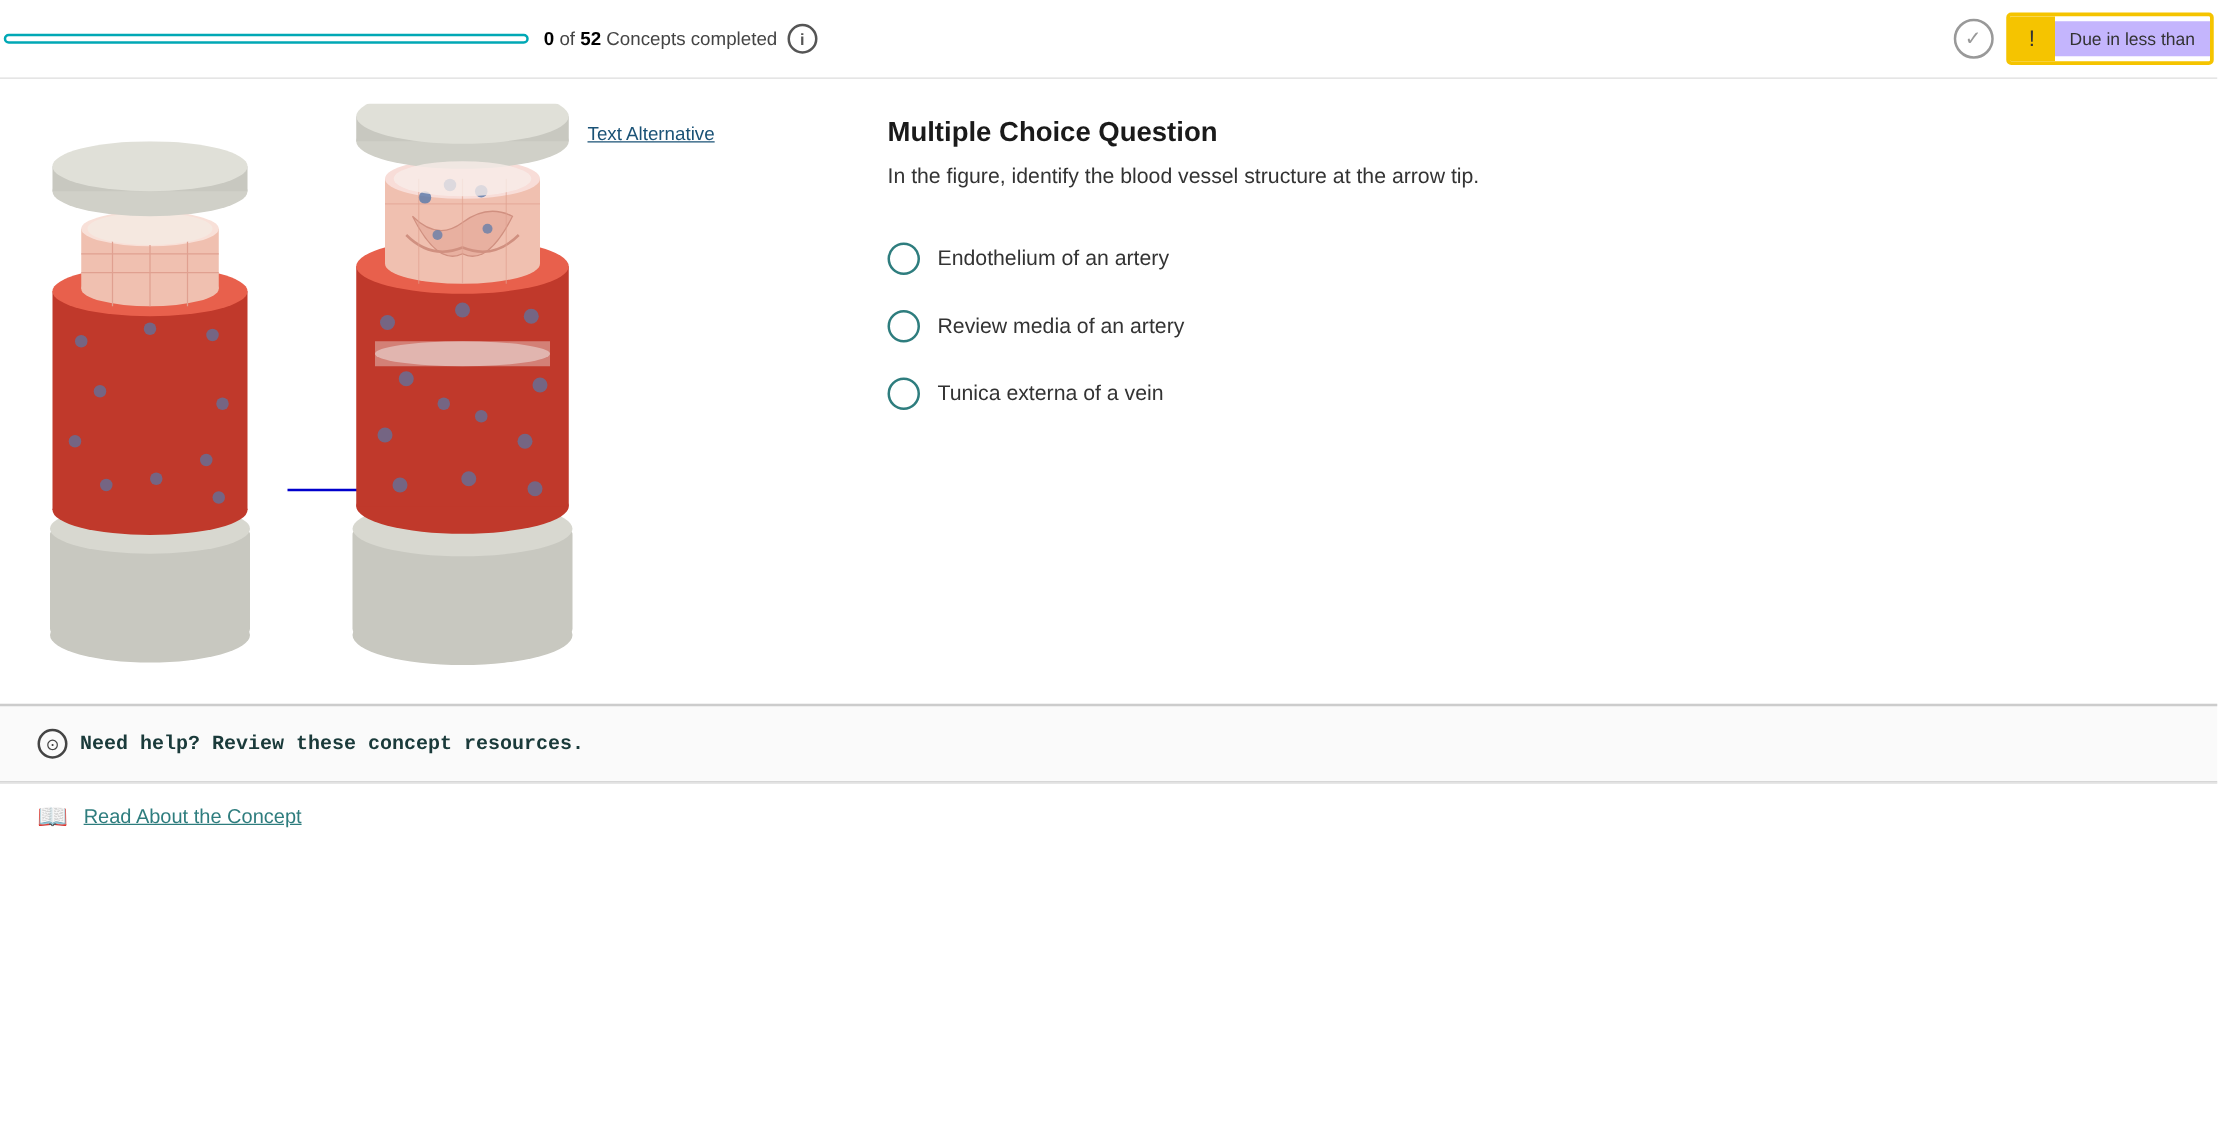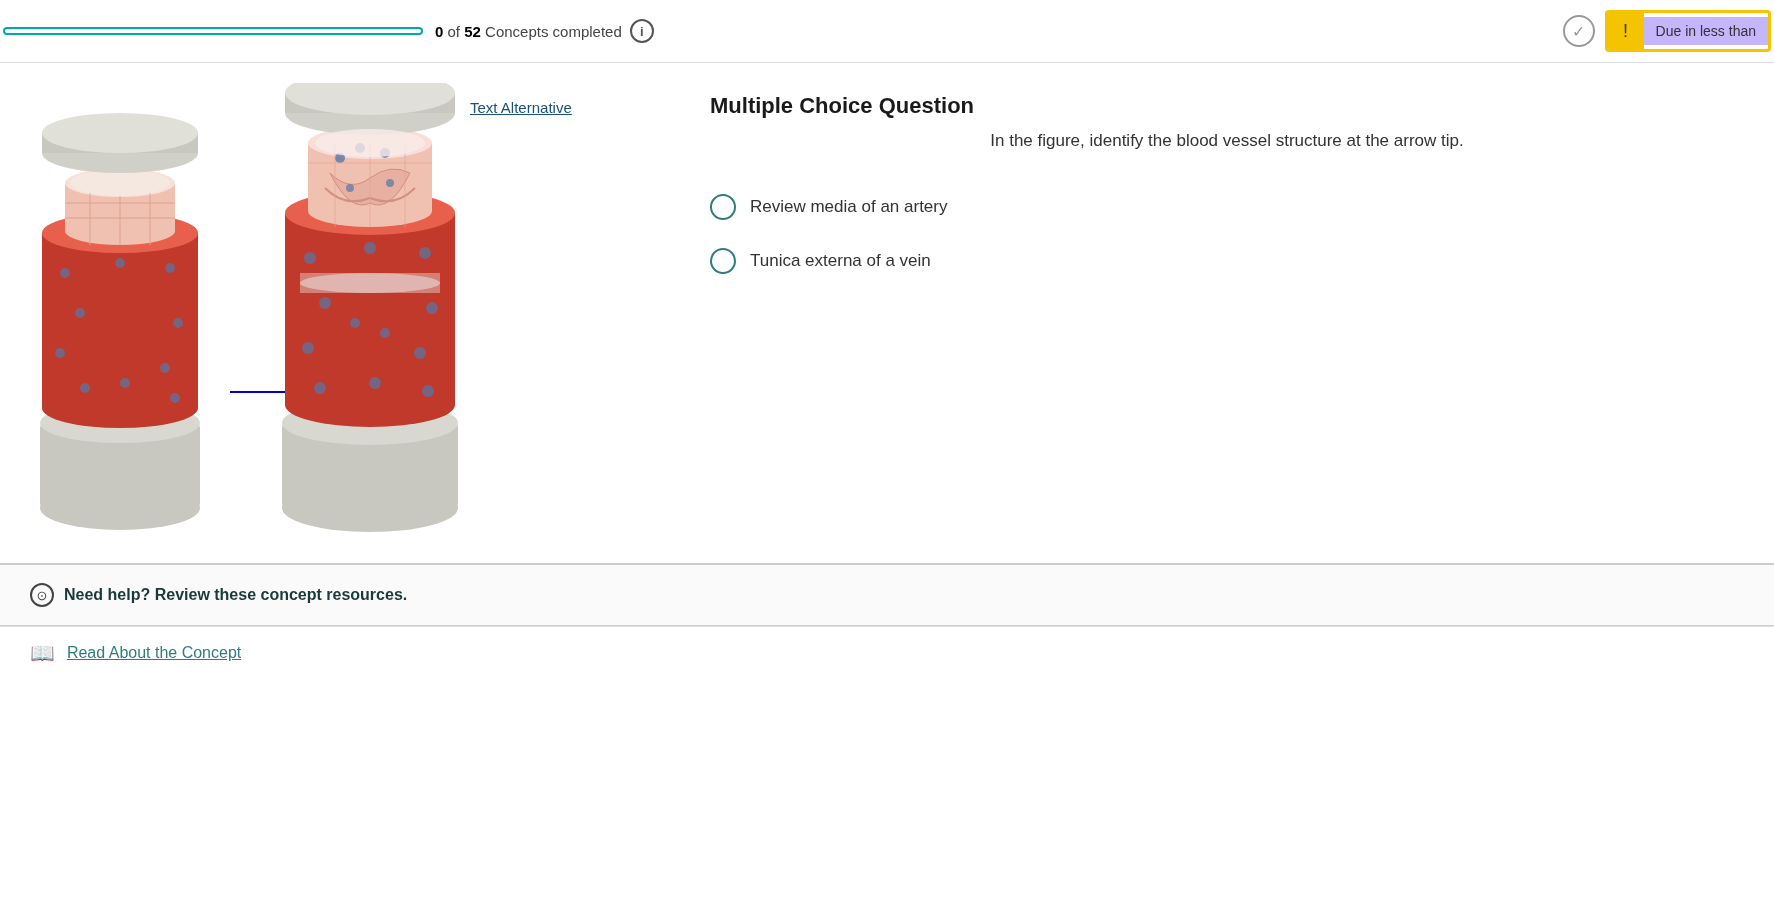--- a/index.html
+++ b/index.html
@@ -164,21 +164,20 @@
       font-size: 22px;
       font-weight: bold;
       color: #1a1a1a;
       margin-bottom: 8px;
     }
     .question-text {
       font-size: 17px;
       color: #333;
       line-height: 1.6;
       margin-bottom: 40px;
-      text-align: center;
     }
     .options-list {
       list-style: none;
       display: flex;
       flex-direction: column;
       gap: 28px;
     }
     .option-item {
       display: flex;
       align-items: center;
@@ -220,20 +219,21 @@
       display: flex;
       align-items: center;
       justify-content: center;
       font-size: 13px;
       color: #444;
     }
     .help-title {
       font-size: 16px;
       font-weight: bold;
       color: #1a3a3a;
+      font-family: Liberation Mono, monospace;
     }
 
     
     .resource-row {
       display: flex;
       align-items: center;
       gap: 12px;
       padding: 14px 30px;
       border-top: 1px solid #e0e0e0;
     }
@@ -393,20 +393,24 @@
     <a class="text-alt-link">Text Alternative</a>
   </div>
 
   <div class="question-area">
     <div class="question-type">Multiple Choice Question</div>
     <div class="question-text">In the figure, identify the blood vessel structure at the arrow tip.</div>
 
     <ul class="options-list">
       <li class="option-item">
         <div class="radio-circle"></div>
+        <span class="option-label">Endothelium of an artery</span>
+      </li>
+      <li class="option-item">
+        <div class="radio-circle"></div>
         <span class="option-label">Review media of an artery</span>
       </li>
       <li class="option-item">
         <div class="radio-circle"></div>
         <span class="option-label">Tunica externa of a vein</span>
       </li>
     </ul>
   </div>
 </div>
 

